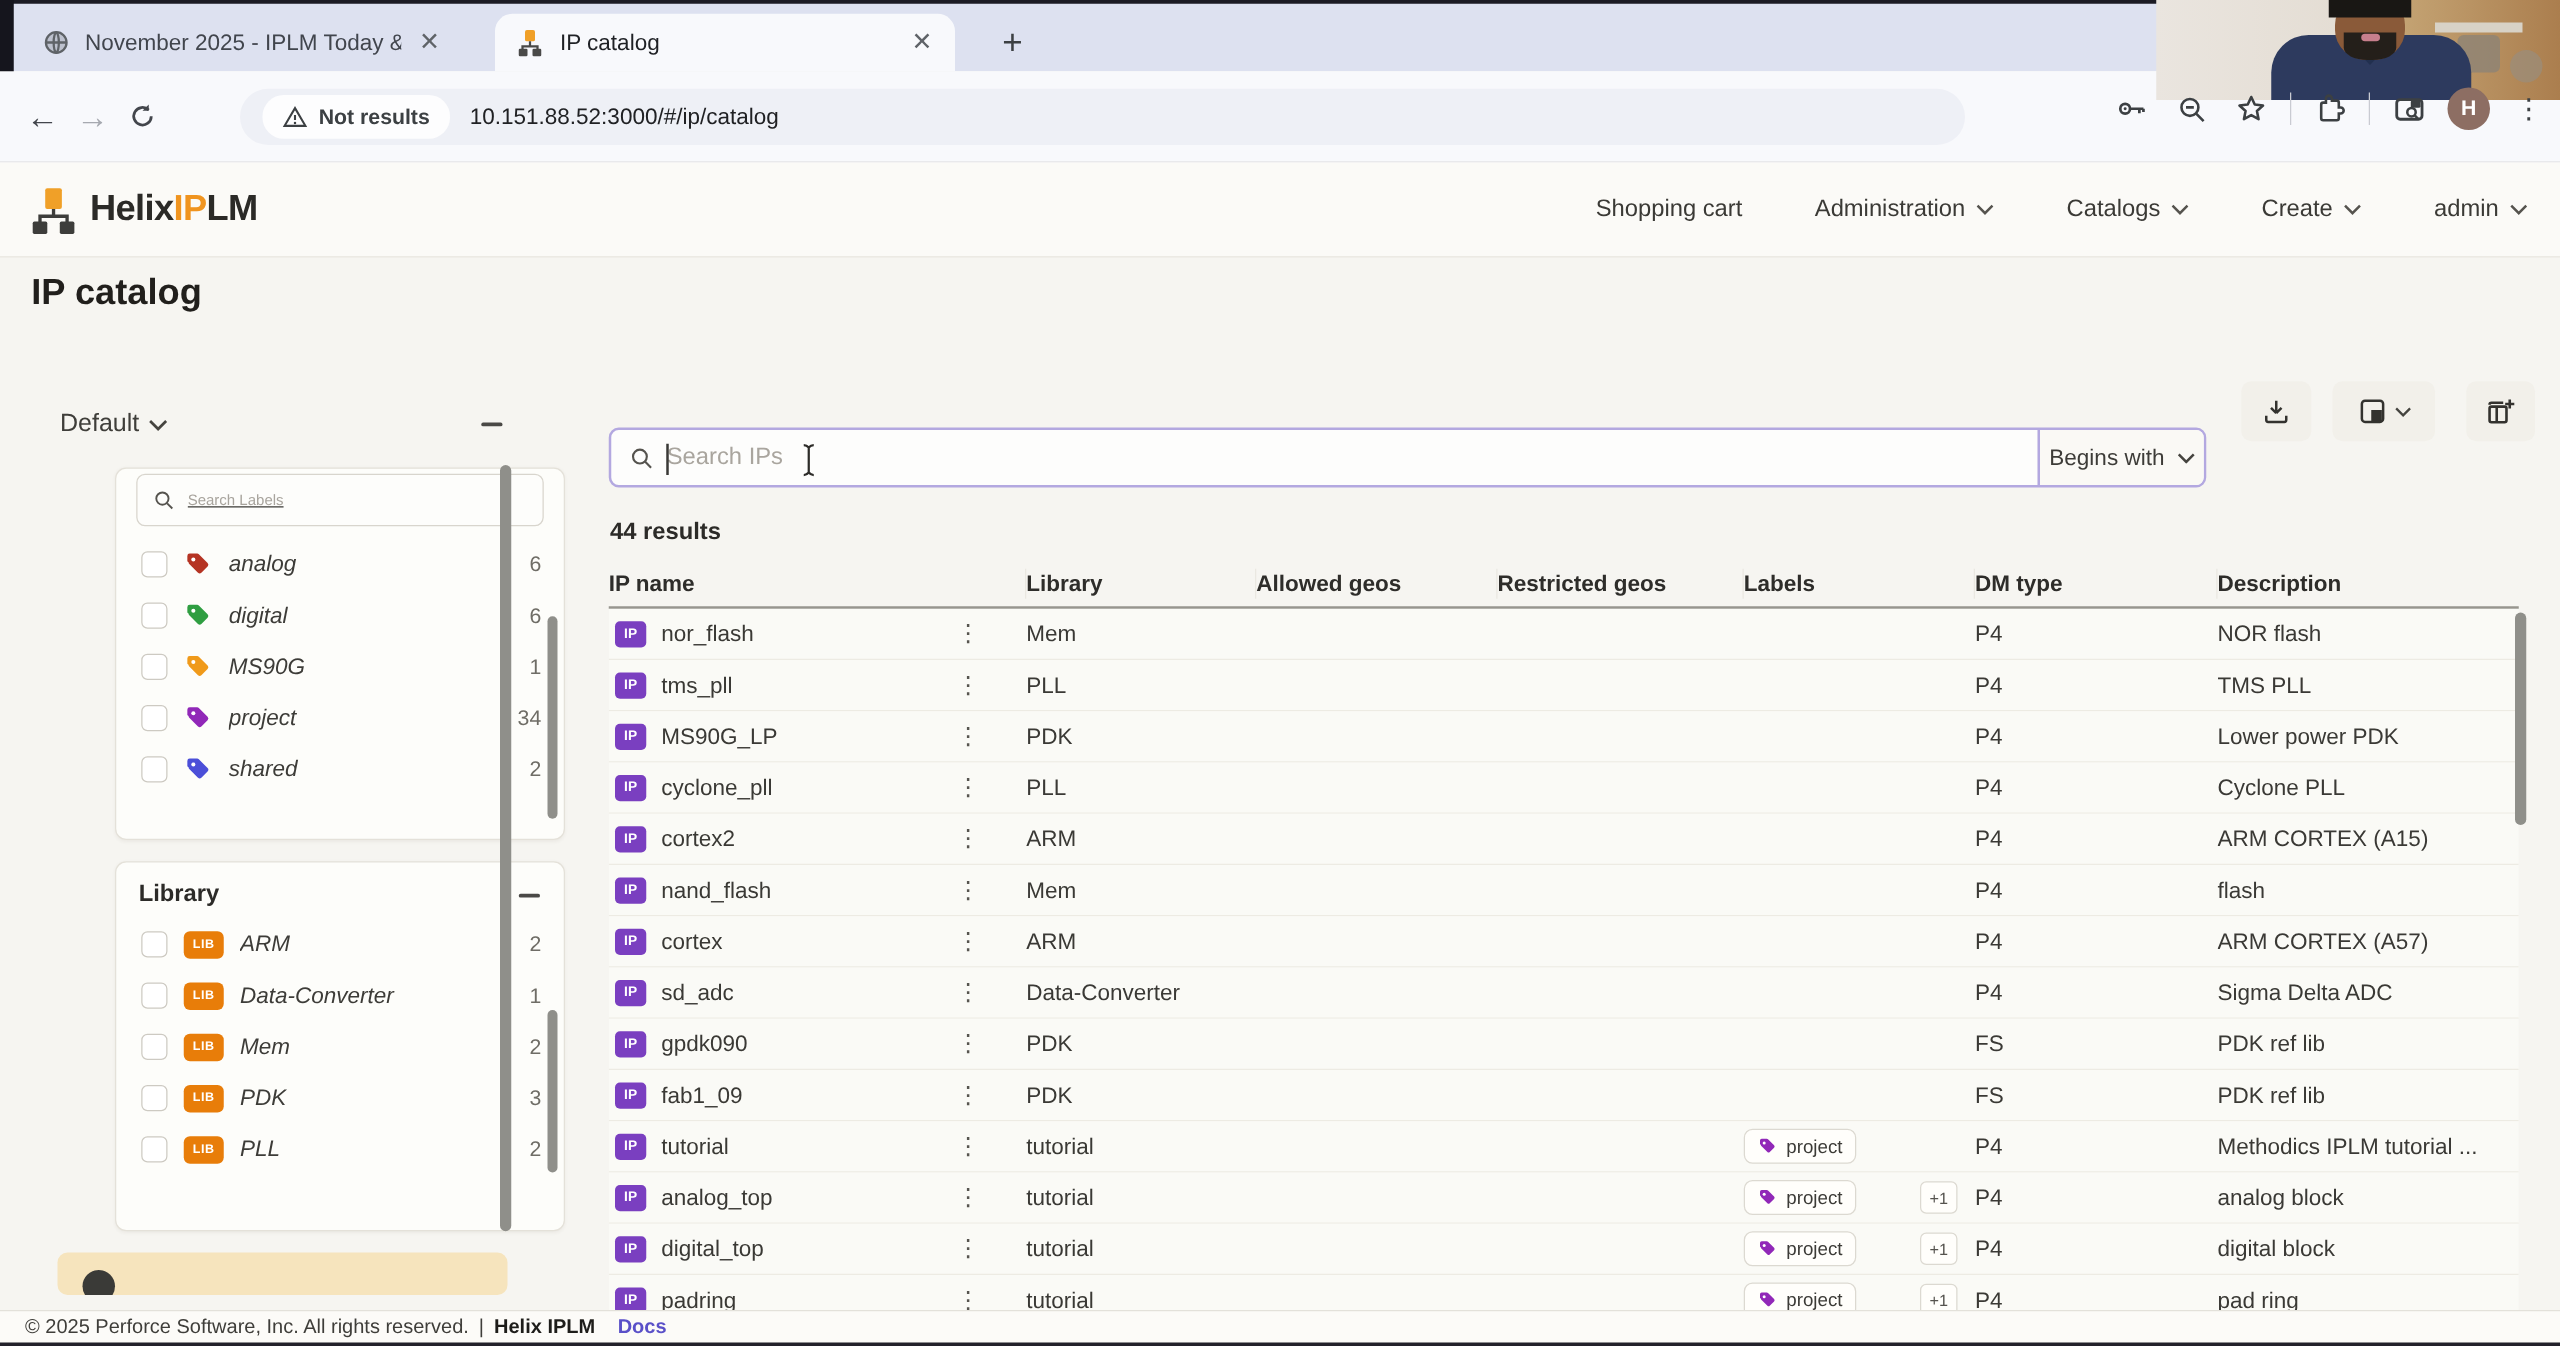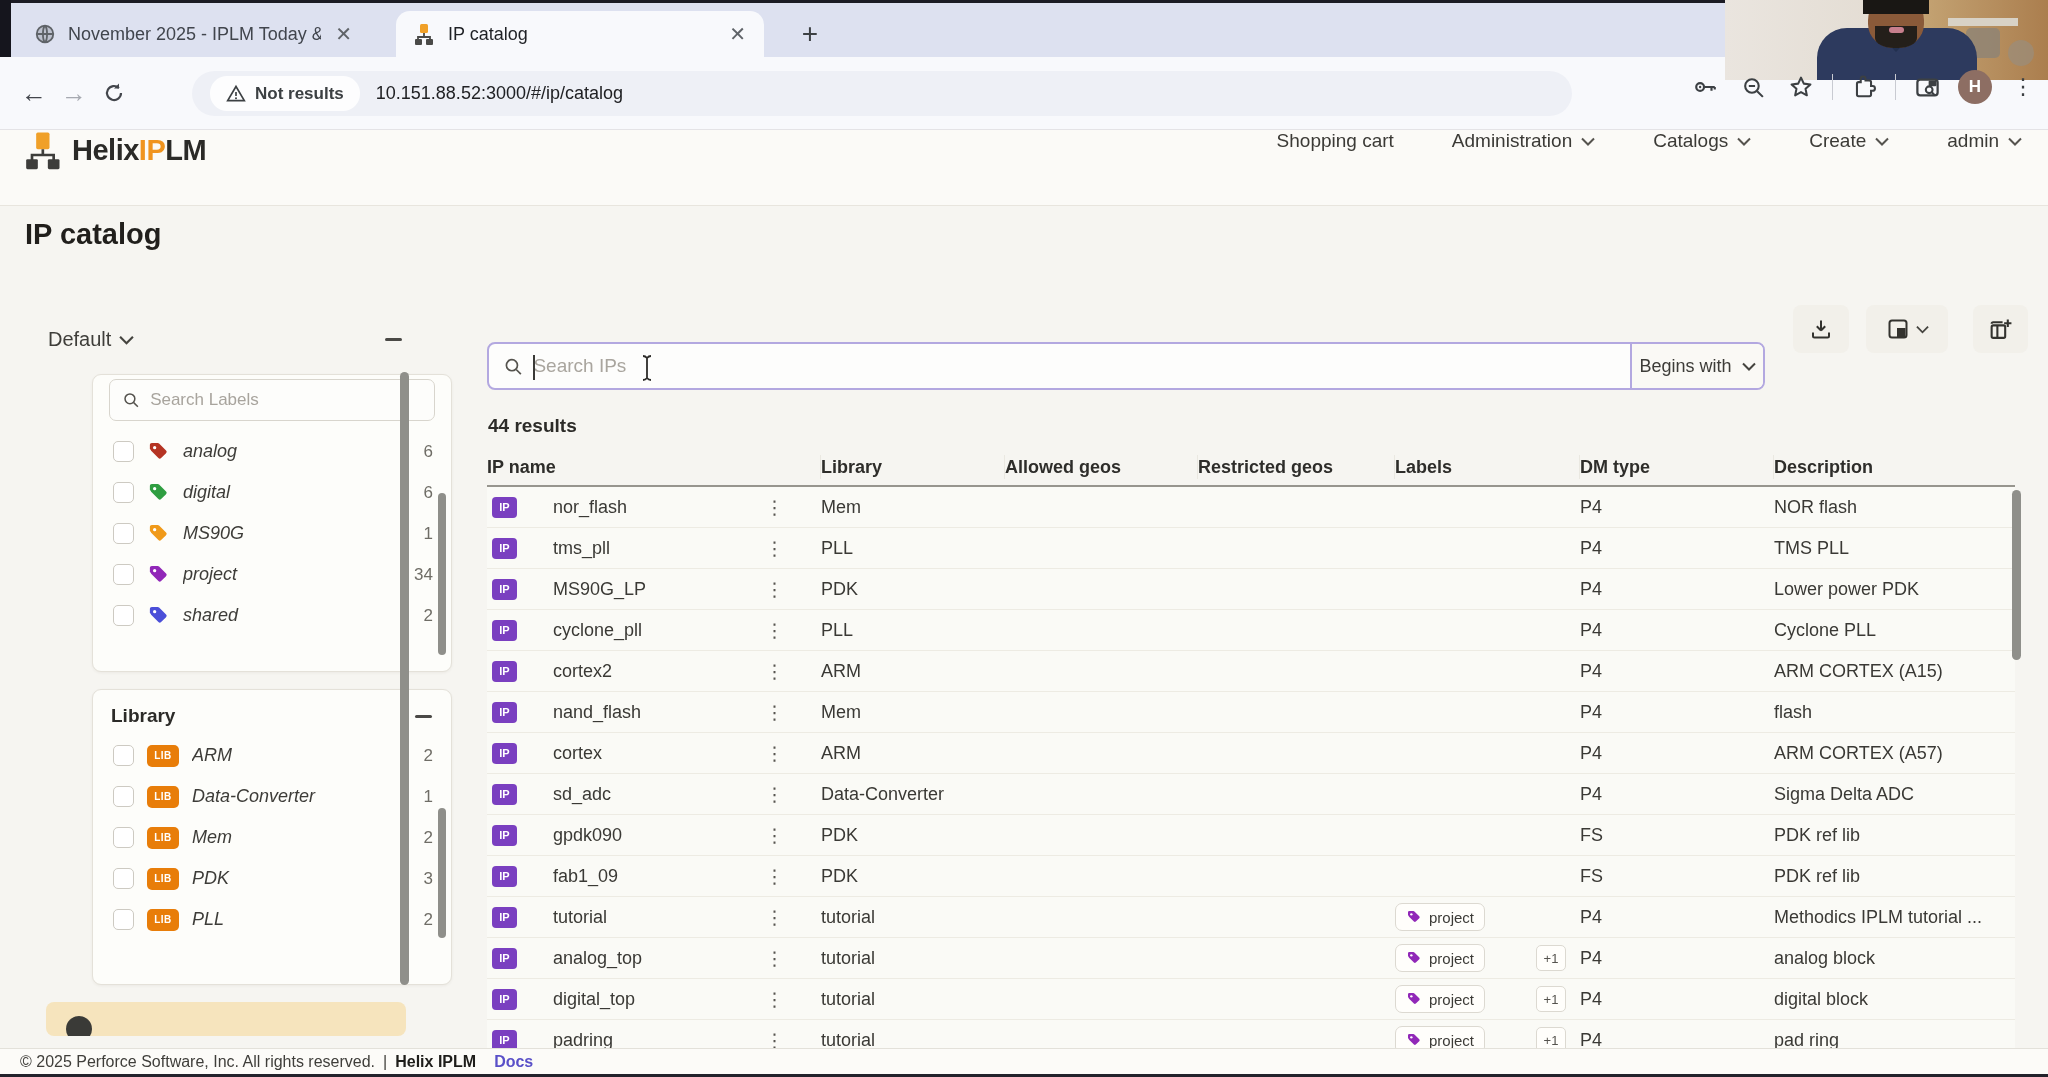--- a/index.html
+++ b/index.html
@@ -44,21 +44,21 @@
   .wc-chair2{position:absolute;right:14px;top:40px;width:26px;height:26px;border-radius:50%;background:#9a8d7c;opacity:.7;}
   .wc-desk{position:absolute;right:30px;top:18px;width:70px;height:8px;background:#d8d2c6;}
   .wc-torso{position:absolute;left:92px;bottom:-14px;width:160px;height:66px;background:#2d3a5e;border-radius:30px 30px 0 0;}
   .wc-collar{position:absolute;left:148px;bottom:28px;width:46px;height:24px;background:#22304f;clip-path:polygon(0 0,50% 100%,100% 0);}
   .wc-head{position:absolute;left:143px;top:-4px;width:56px;height:52px;background:#8a5a39;border-radius:46%;}
   .wc-hair{position:absolute;left:138px;top:-12px;width:66px;height:26px;background:#191714;border-radius:40% 40% 0 0;}
   .wc-beard{position:absolute;left:150px;top:26px;width:42px;height:22px;background:#241f1a;border-radius:0 0 45% 45%;}
   .wc-lips{position:absolute;left:164px;top:27px;width:15px;height:6px;background:#c77f8d;border-radius:3px;}
 
   
-  .app-header{position:absolute;top:130px;left:0;width:100%;height:76px;background:#fbfaf7;border-bottom:1px solid #e8e5de;display:flex;align-items:flex-start;}
+  .app-header{position:absolute;top:130px;left:0;width:100%;height:76px;background:#fbfaf7;border-bottom:1px solid #e8e5de;display:flex;align-items:center;}
   .brand{display:flex;align-items:center;gap:10px;margin-left:22px;}
   .brand-text{font-size:29px;font-weight:bold;color:#2b2a27;letter-spacing:-.5px;}
   .brand-text .accent{color:var(--logo-orange);}
   .top-nav{position:absolute;right:26px;display:flex;align-items:center;gap:58px;font-size:19px;color:#3b3a36;}
   .nav-item{display:flex;align-items:center;gap:9px;white-space:nowrap;}
   .chev{display:flex;color:#55534e;}
 
   .page-title{position:absolute;left:25px;top:218px;font-size:29px;font-weight:bold;color:#211f1c;}
 
   
@@ -67,21 +67,21 @@
   .minus-btn{width:20px;height:20px;display:flex;align-items:center;justify-content:center;}
   .minus-bar{width:17px;height:3px;background:#4a4946;border-radius:2px;}
   .default-row .minus-btn{margin-left:auto;}
 
   .card{position:absolute;left:46px;width:360px;background:#fdfdfa;border:1px solid #e4e1d9;border-radius:9px;box-shadow:0 1px 3px rgba(60,55,40,.06);overflow:hidden;}
   #label-card .card{height:298px;} #library-card .card{height:296px;}
   .card-mount{position:absolute;left:0;top:0;}
   .card-head{display:flex;align-items:center;justify-content:space-between;padding:15px 18px 8px 18px;}
   .card-title{font-size:19px;font-weight:bold;color:#2c2b28;}
   .card-search{margin:4px 16px 10px 16px;height:42px;border:1px solid #d8d5cd;border-radius:7px;background:#fdfdfb;display:flex;align-items:center;gap:10px;padding:0 12px;}
-  .card-search input{border:0;outline:0;background:transparent;font-size:17px;color:#3b3a36;width:100%;font-family:inherit;}
+  .card-search input{border:0;outline:0;background:transparent;font-size:12px;color:#3b3a36;width:100%;font-family:inherit;text-decoration:underline;}
   .card-search input::placeholder{color:#a8a49d;}
   .filter-list{position:relative;}
   .filter-item{display:flex;align-items:center;gap:13px;height:41px;padding:0 18px 0 20px;}
   .fcheck{width:21px;height:21px;border:1.5px solid #cdcac2;border-radius:5px;background:#fff;flex:0 0 auto;}
   .fname{font-size:18px;color:#3d3c38;flex:1;white-space:nowrap;overflow:hidden;font-style:italic;}
   .fcount{font-size:17px;color:#6f6d66;}
   .lib-badge{width:32px;height:22px;border-radius:5px;background:var(--lib-badge);color:#fff;font-size:10px;font-weight:bold;display:flex;align-items:center;justify-content:center;flex:0 0 auto;letter-spacing:.5px;}
   .inner-scroll{position:absolute;right:5px;width:8px;border-radius:4px;background:#8f8f8a;}
   .cream-pill{position:absolute;left:46px;top:1002px;width:360px;height:34px;background:#f6e4bd;border-radius:8px;overflow:hidden;}
   .cream-pill .dark-dot{position:absolute;left:20px;top:14px;width:26px;height:26px;border-radius:50%;background:#3a3a37;}
@@ -103,21 +103,21 @@
   .results-count{position:absolute;left:488px;top:415px;font-size:19px;font-weight:bold;color:#2c2b28;}
 
   
   .thead{position:absolute;left:487px;top:449px;width:1528px;height:38px;display:grid;grid-template-columns:334px 184px 193px 197px 185px 194px 1fr;align-items:center;border-bottom:2px solid #97958e;font-size:18px;font-weight:bold;color:#2e2d2a;}
   .th{padding-right:10px;border-right:1px solid #eae8e1;height:24px;display:flex;align-items:center;}
   .th:last-child{border-right:0;}
   .tbody{position:absolute;left:487px;top:487px;width:1528px;height:561px;overflow:hidden;}
   .trow{display:grid;grid-template-columns:278px 56px 184px 193px 197px 185px 194px 1fr;align-items:center;height:41px;border-bottom:1px solid #edebe3;background:#fafaf6;font-size:18px;color:#3a3935;}
   .c-ip{display:flex;align-items:center;gap:12px;padding-left:5px;}
   .ip-badge{width:25px;height:21px;border-radius:4px;background:var(--ip-badge);color:#fff;font-size:11px;font-weight:bold;display:flex;align-items:center;justify-content:center;}
-  .ipname{white-space:nowrap;overflow:hidden;margin-left:24px;}
+  .ipname{white-space:nowrap;overflow:hidden;}
   .c-kebab{color:#56544f;font-size:19px;text-align:left;}
   .c-labels{display:flex;align-items:center;justify-content:space-between;padding-right:14px;}
   .chip{display:inline-flex;align-items:center;gap:7px;height:28px;padding:0 10px;background:#fffefb;border:1px solid #dcd9d1;border-radius:7px;font-size:15px;color:#3c3b37;}
   .chip-more{display:inline-flex;align-items:center;justify-content:center;height:26px;min-width:30px;background:#fffefb;border:1px solid #dcd9d1;border-radius:5px;font-size:13px;color:#55534e;}
   .c-desc{white-space:nowrap;overflow:hidden;}
   .table-scroll{position:absolute;left:2012px;top:490px;width:9px;height:170px;border-radius:5px;background:#8f8f8a;}
 
   
   .footer{position:absolute;left:0;top:1048px;width:100%;height:26px;background:#fcfbf8;border-top:1px solid #e3e1da;display:flex;align-items:center;gap:8px;padding-left:20px;font-size:16px;color:#3f3e3a;}
   .footer .product{font-weight:bold;color:#1e1d1a;}

